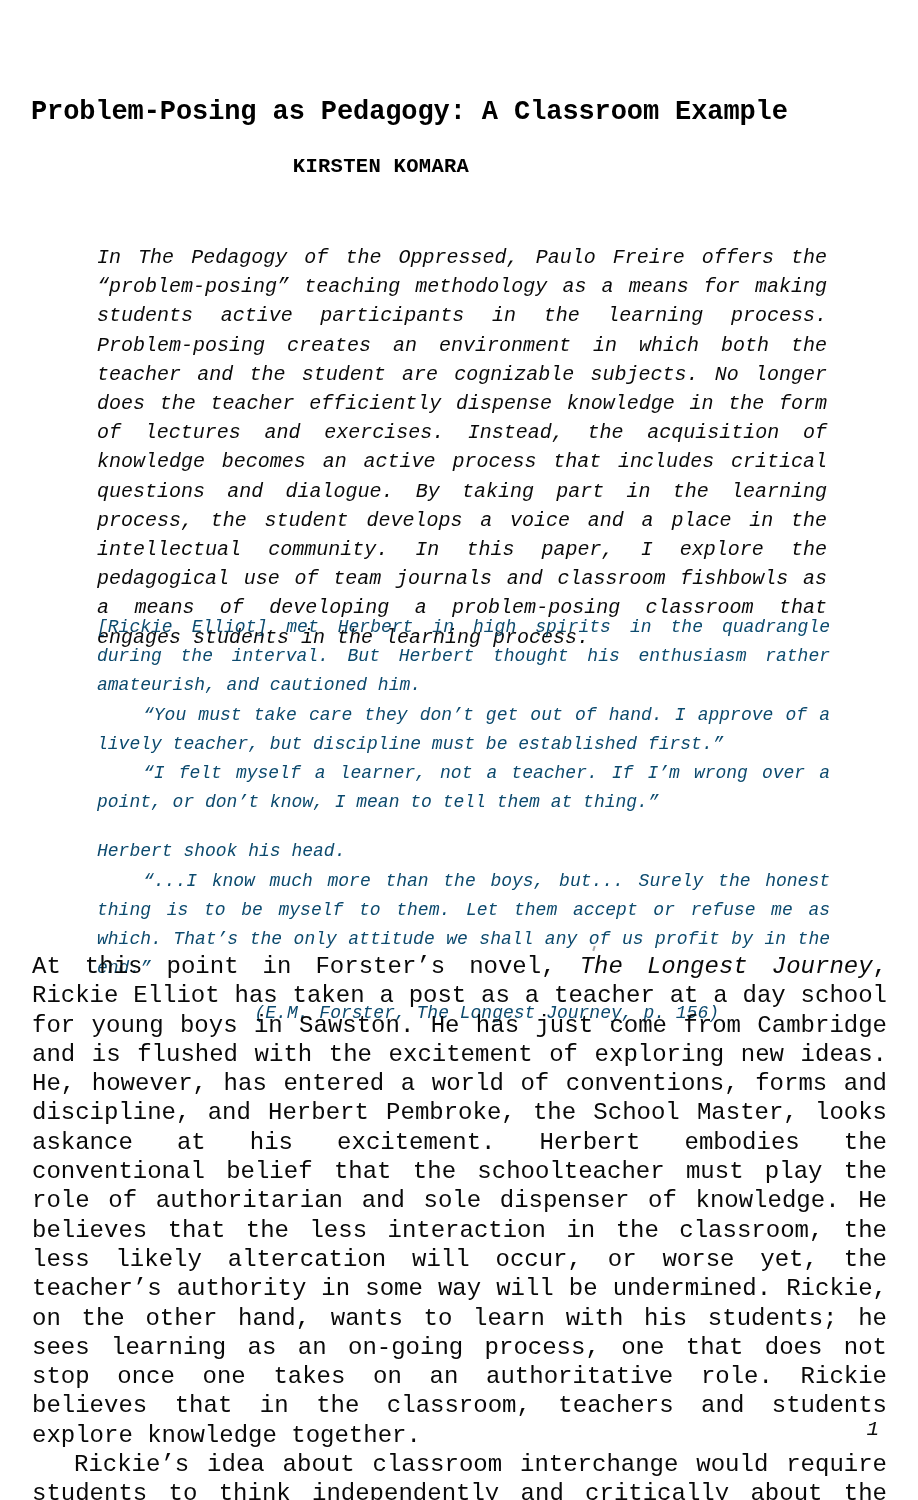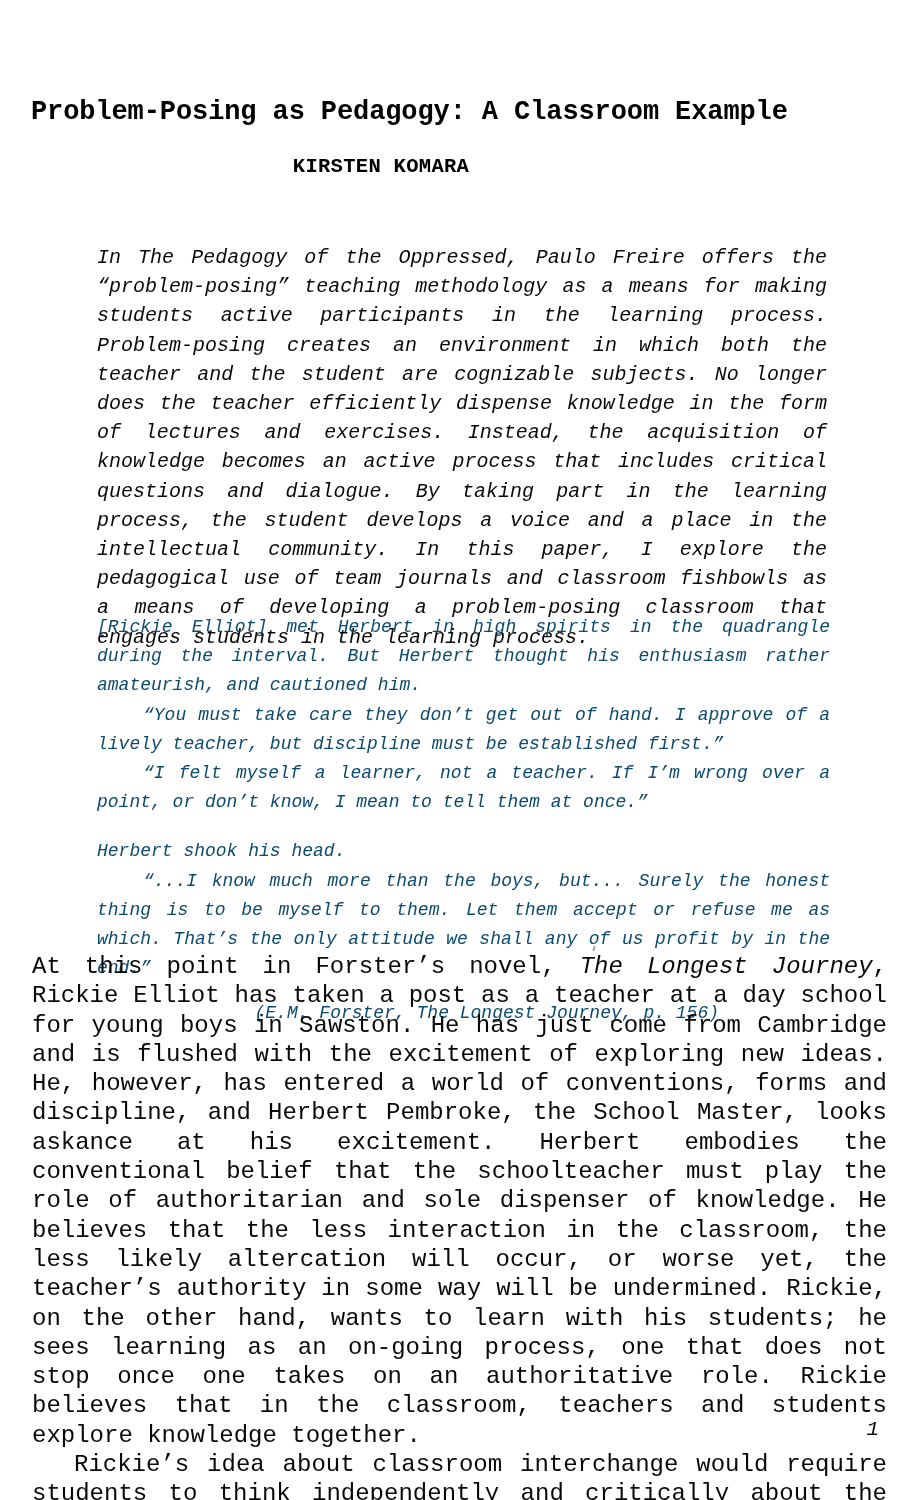--- a/index.html
+++ b/index.html
@@ -141,21 +141,21 @@
 
   <h1 class="title">Problem-Posing as Pedagogy: A Classroom Example</h1>
 
   <div class="author">KIRSTEN KOMARA</div>
 
   <div class="abstract">In The Pedagogy of the Oppressed, Paulo Freire offers the “problem-posing” teaching methodology as a means for making students active participants in the learning process.  Problem-posing creates an environment in which both the teacher and the student are cognizable subjects.  No longer does the teacher efficiently dispense knowledge in the form of lectures and exercises.  Instead, the acquisition of knowledge becomes an active process that includes critical questions and dialogue.  By taking part in the learning process, the student develops a voice and a place in the intellectual community.  In this paper, I explore the pedagogical use of team journals and classroom fishbowls as a means of developing a problem-posing classroom that engages students in the learning process.</div>
 
   <div class="epigraph">
     <p class="epi-p flush">[Rickie Elliot] met Herbert in high spirits in the quadrangle during the interval. But Herbert thought his enthusiasm rather amateurish, and cautioned him.</p>
     <p class="epi-p indent">“You must take care they don’t get out of hand.  I approve of a lively teacher, but discipline must be established first.”</p>
-    <p class="epi-p indent">“I felt myself a learner, not a teacher.  If I’m wrong over a point, or don’t know, I mean to tell them at once.”</p>
+    <p class="epi-p indent">“I felt myself a learner, not a teacher.  If I’m wrong over a point, or don’t know, I mean to tell them at thing.”</p>
     <p class="epi-p flush nojust">Herbert shook his head.</p>
     <p class="epi-p indent">“...I know much more than the boys, but... Surely the honest thing is to be myself to them.  Let them accept or refuse me as which.  That’s the only attitude we shall any of us profit by in the end.”</p>
     <p class="epi-p attribution">(E.M. Forster, The Longest Journey, p. 156)</p>
   </div>
 
   <div class="speck"></div>
 
   <div class="body-text">
     <p><span>At this point in Forster’s novel, </span><span class="ital">The Longest Journey</span><span>, Rickie Elliot has taken a post as a teacher at a day school for young boys in Sawston.  He has just come from Cambridge and is flushed with the excitement of exploring new ideas.  He, however, has entered a world of conventions, forms and discipline, and Herbert Pembroke, the School Master, looks askance at his excitement.  Herbert embodies the conventional belief that the schoolteacher must play the role of authoritarian and sole dispenser of knowledge.  He believes that the less interaction in the classroom, the less likely altercation will occur, or worse yet, the teacher’s authority in some way will be undermined.  Rickie, on the other hand, wants to learn with his students; he sees learning as an on-going process, one that does not stop once one takes on an authoritative role.  Rickie believes that in the classroom, teachers and students explore knowledge together.</span></p>
     <p class="indent">Rickie’s idea about classroom interchange would require students to think independently and critically about the material presented in class.  He suggests that his role as a teacher is to create a classroom environment that will excite students intellectually and that will lead to the discovery of knowledge.  He also is not afraid to admit that he does not</p>

